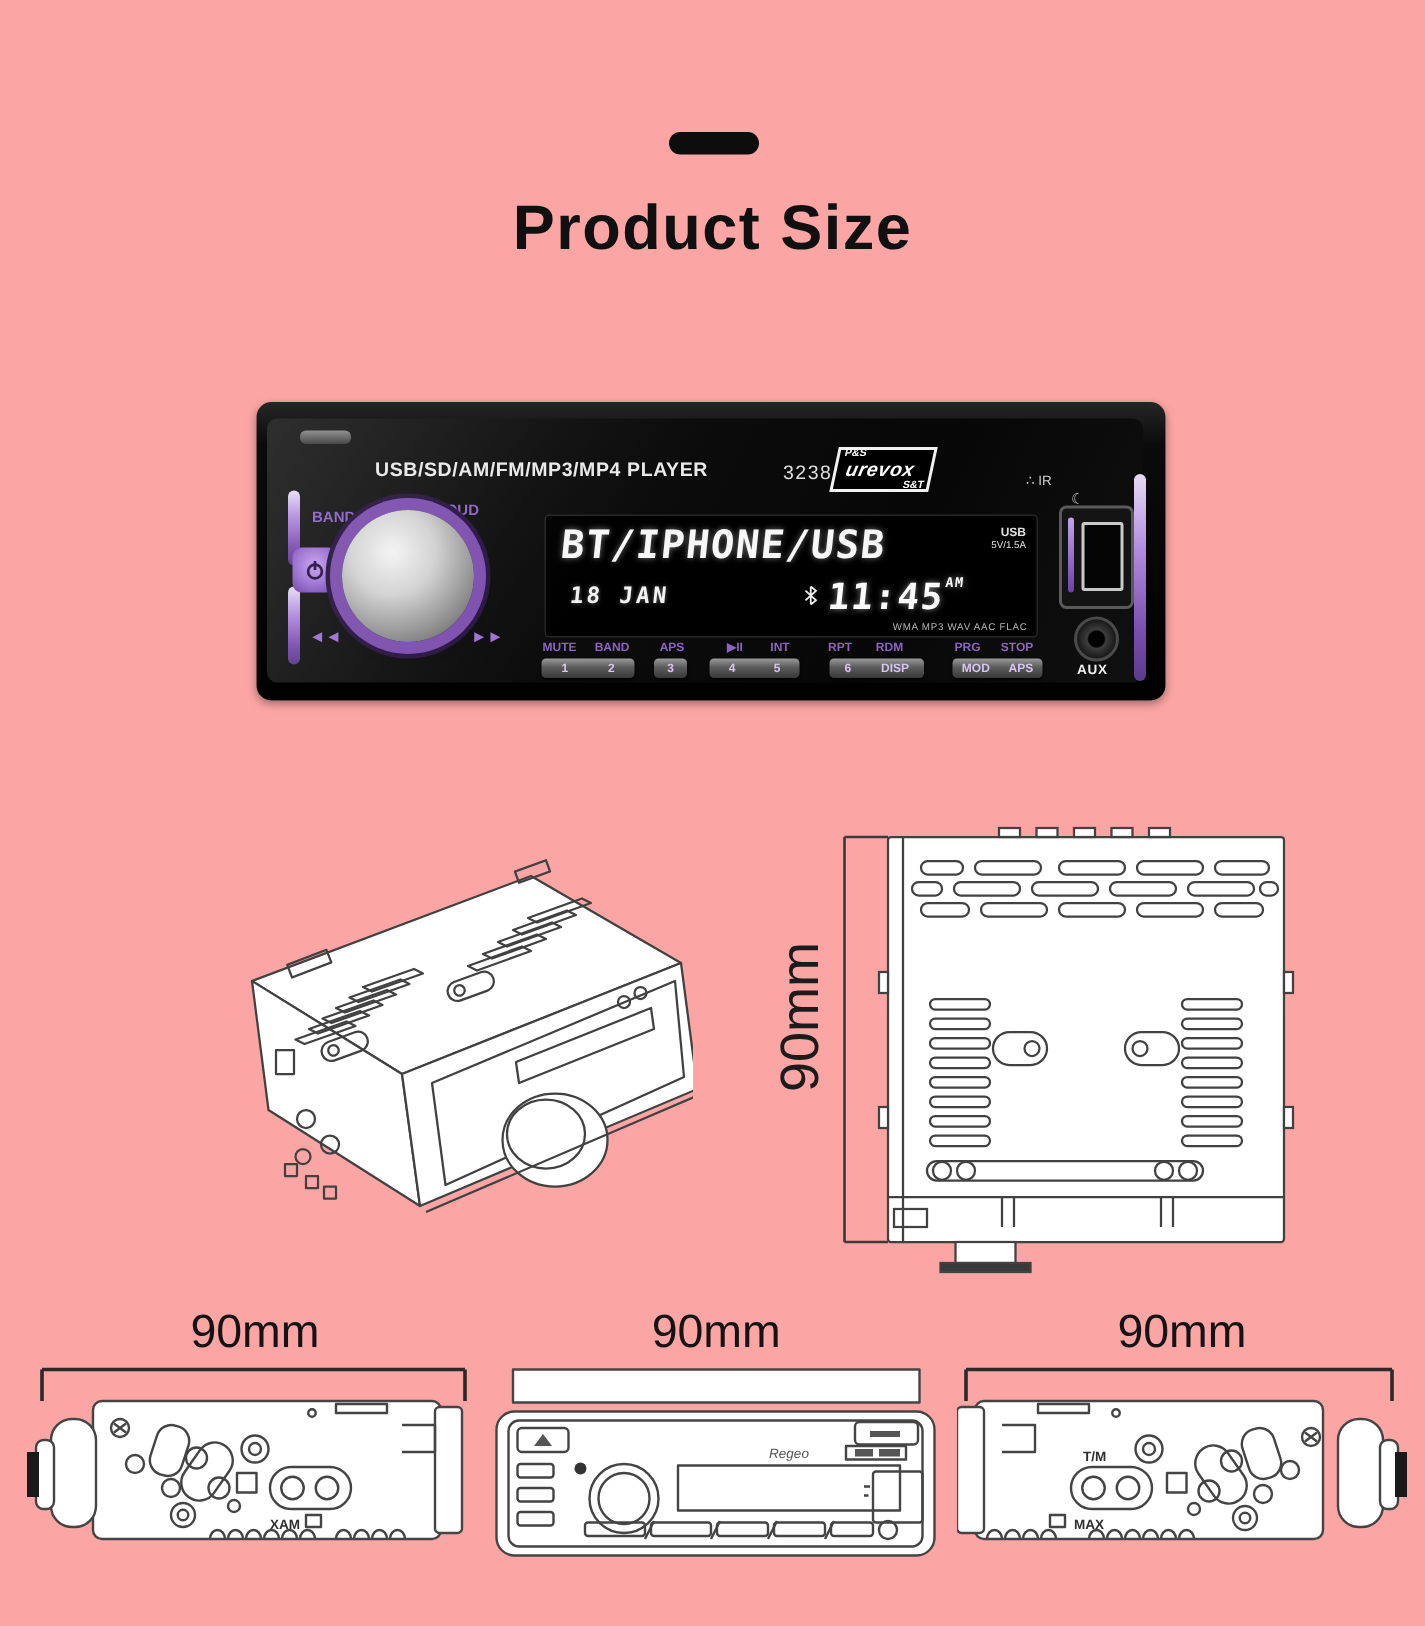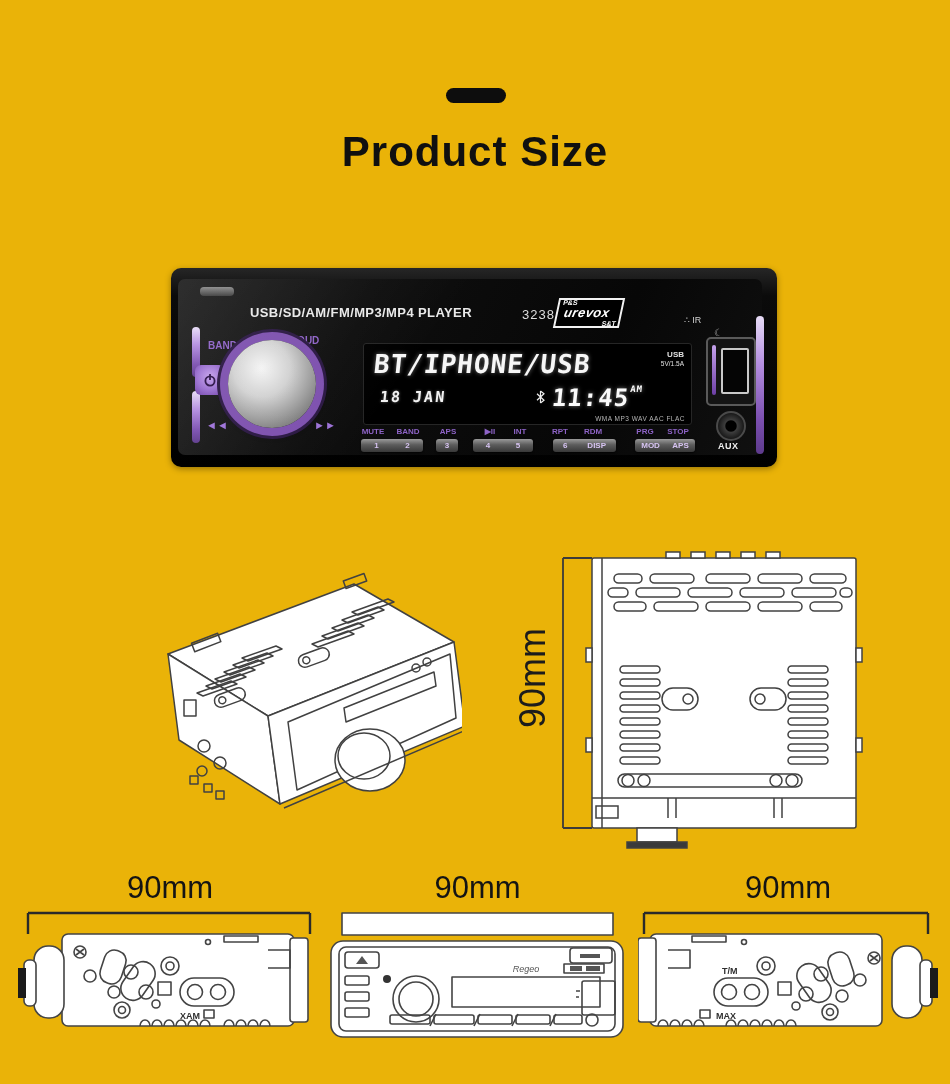--- a/index.html
+++ b/index.html
@@ -1,16 +1,16 @@
 <!DOCTYPE html>
 <html><head>
 <meta charset="utf-8">
 <style>
   html,body{margin:0;padding:0;background:#fff;}
-  #canvas{position:relative;width:950px;height:1084px;background:#eab308;overflow:hidden;
+  #canvas{position:relative;width:950px;height:1084px;background:#fca5a5;overflow:hidden;
           font-family:"Liberation Sans",sans-serif;color:#111;}
   
   .divider-pill{position:absolute;left:446px;top:88px;width:60px;height:15px;border-radius:8px;background:#0d0d0d;}
   .page-title{position:absolute;left:0;top:128px;width:950px;text-align:center;
               font-size:42px;font-weight:bold;letter-spacing:1px;color:#101010;}
   
   .photo{position:absolute;left:171px;top:268px;width:606px;height:199px;border-radius:10px;
          background:linear-gradient(180deg,#262626 0%,#0b0b0b 14%,#050505 60%,#000 100%);
          box-shadow:0 2px 6px rgba(0,0,0,.35);}
   .faceplate{position:absolute;left:7px;top:11px;width:584px;height:176px;border-radius:7px;

